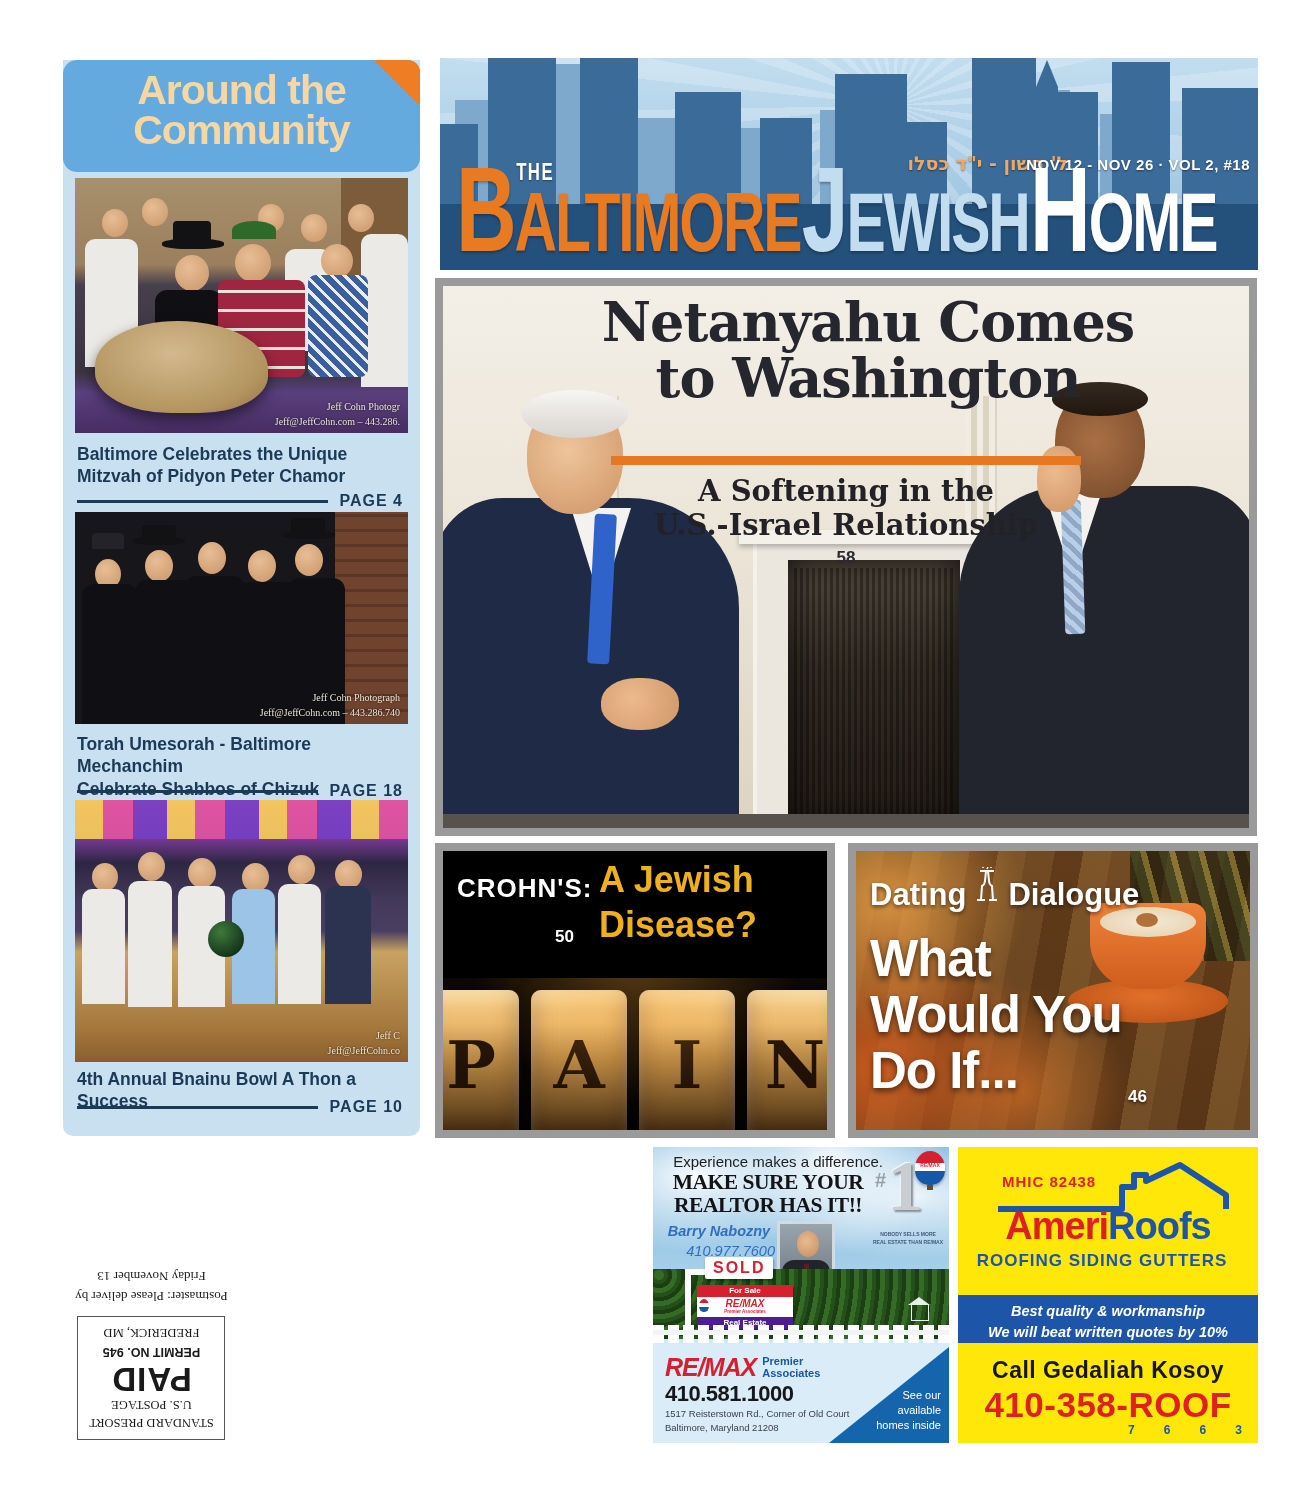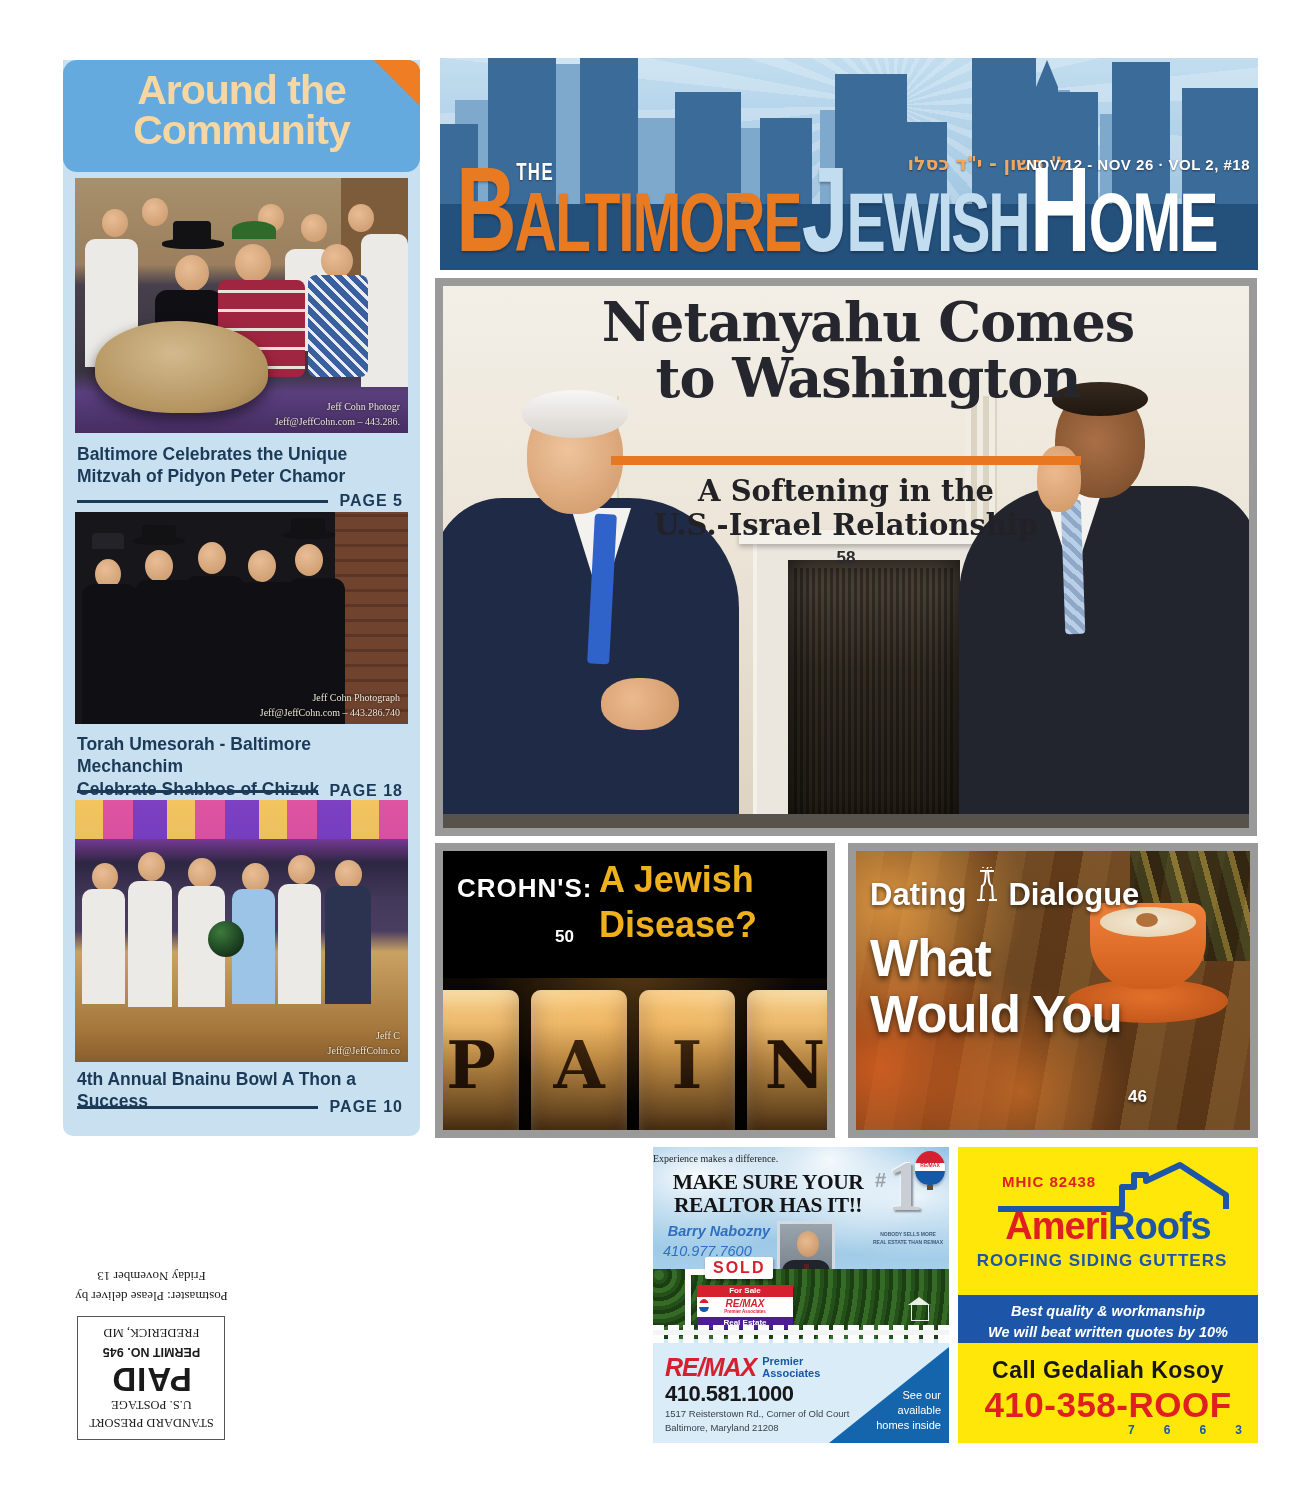--- a/index.html
+++ b/index.html
@@ -114,24 +114,24 @@
       font-weight:700; font-size:31px; color:#fff; text-shadow:0 2px 4px rgba(0,0,0,.55); }
   .dt-title { position:absolute; left:14px; top:80px; z-index:3; font-weight:800; font-size:51px; line-height:1.1; color:#fff; text-shadow:0 3px 6px rgba(0,0,0,.6); letter-spacing:-1px; }
   .dt-page { position:absolute; left:272px; top:236px; z-index:3; font-weight:700; font-size:17px; color:#fff; text-shadow:0 2px 3px rgba(0,0,0,.6); }
 
   
   .remax-ad { position:absolute; left:653px; top:1147px; width:296px; height:296px; overflow:hidden; background:linear-gradient(180deg,#79b5dd 0%,#a5cee9 40%,#d7ebf7 70%); }
   .rx-sky-clouds { position:absolute; inset:0 0 45% 0;
       background:radial-gradient(ellipse at 15% 18%, rgba(255,255,255,.95), transparent 40%),
                  radial-gradient(ellipse at 60% 8%, rgba(255,255,255,.9), transparent 45%),
                  radial-gradient(ellipse at 90% 30%, rgba(255,255,255,.8), transparent 40%); }
-  .rx-tagline { position:absolute; left:0; width:230px; top:6px; text-align:left; font-family:Liberation Serif, serif; font-size:10px; color:#1d1d1f; }
+  .rx-tagline { position:absolute; left:0; width:230px; top:6px; text-align:right; font-family:Liberation Sans, sans-serif; font-size:15px; color:#1d1d1f; }
   .rx-headline { position:absolute; left:0; width:230px; top:24px; text-align:center; font-family:"Liberation Serif", serif; font-weight:700; font-size:21.5px; line-height:1.05; color:#141416; letter-spacing:-.5px; }
   .rx-agent { position:absolute; left:10px; width:112px; top:76px; text-align:center; font-style:italic; font-weight:700; font-size:14.5px; color:#2f6fc1; }
-  .rx-agent-phone { position:absolute; left:10px; width:112px; top:96px; text-align:left; font-style:italic; font-size:14.5px; color:#2f6fc1; }
+  .rx-agent-phone { position:absolute; left:10px; width:112px; top:96px; text-align:right; font-style:italic; font-size:14.5px; color:#2f6fc1; }
   .rx-portrait { position:absolute; left:124px; top:74px; width:58px; height:68px; border:3px solid #d3dae2; background:linear-gradient(180deg,#9aa4ad,#6f7a84); }
   .rx-portrait .p-head { position:absolute; left:17px; top:7px; width:22px; height:26px; border-radius:50%; background:radial-gradient(circle at 42% 40%,#e9bb92,#c18d5e); }
   .rx-portrait .p-suit { position:absolute; left:2px; bottom:0; width:48px; height:26px; background:#22242c; border-radius:12px 12px 0 0; }
   .rx-portrait .p-tie { position:absolute; left:24px; bottom:0; width:5px; height:22px; background:#5a1e22; }
   .rx-one { position:absolute; left:222px; top:4px; width:70px; height:78px; }
   .rx-one .hash { position:absolute; left:0; top:18px; font-weight:800; font-size:20px; color:#9aa0a8; }
   .rx-one .one { position:absolute; left:12px; top:-6px; font-family:"Liberation Serif", serif; font-weight:700; font-size:72px; color:#c9ced4; text-shadow:2px 2px 2px #878d95, -1px -1px 0 #f4f6f8; }
   .rx-balloon { position:absolute; right:0; top:0; width:30px; height:34px; border-radius:50% 50% 44% 44%;
       background:linear-gradient(180deg,#d5202f 0 34%, #ffffff 34% 58%, #1558a7 58% 100%); box-shadow:0 2px 3px rgba(0,0,0,.3); }
   .rx-balloon .bl-label { position:absolute; left:0; right:0; top:11px; text-align:center; font-size:5px; font-weight:700; color:#d5202f; }
@@ -224,21 +224,21 @@
         <div>Jeff Cohn Photogr</div>
         <div>Jeff@JeffCohn.com – 443.286.</div>
       </div>
     </div>
     <div class="caption" style="top:383px">
       <div>Baltimore Celebrates the Unique</div>
       <div>Mitzvah of Pidyon Peter Chamor</div>
     </div>
     <div class="pg-row" style="top:432px">
       <div class="pg-rule"></div>
-      <div class="pg-label">PAGE 5</div>
+      <div class="pg-label">PAGE 4</div>
     </div>
 
     <div class="photo ph2">
       <div class="head" style="left:6%;top:22%;width:26px;height:30px"></div>
       <div class="hat" style="left:5%;top:10%;width:32px;height:16px;background:#25232a"></div>
       <div class="head" style="left:21%;top:18%;width:28px;height:32px"></div>
       <div class="hat" style="left:20%;top:6%;width:34px;height:17px"></div>
       <div class="brim" style="left:17.5%;top:12%;width:52px;height:8px"></div>
       <div class="head" style="left:37%;top:14%;width:28px;height:32px"></div>
       <div class="head" style="left:52%;top:18%;width:28px;height:32px"></div>
@@ -391,20 +391,21 @@
           <path d="M10 4 L16 4 L15 14 Q14.5 18 12 19 L11 33 M7 33 L15 33" stroke="#fff" stroke-width="2" fill="none"></path>
           <path d="M24 4 L18 4 L19 14 Q19.5 18 22 19 L23 33 M19 33 L27 33" stroke="#fff" stroke-width="2" fill="none"></path>
           <path d="M13 1 L13 -1 M17 2 L18 0 M21 1 L21 -1" stroke="#fff" stroke-width="1.5"></path>
         </svg>
       </span>
       <span>Dialogue</span>
     </div>
     <div class="dt-title">
       <div>What</div>
       <div>Would You</div>
+      <div>Do If...</div>
     </div>
     <div class="dt-page">46</div>
   </div>
 
   <div class="remax-ad">
     <div class="rx-sky-clouds"></div>
     <div class="rx-tagline">Experience makes a difference.</div>
     <div class="rx-headline">
       <div>MAKE SURE YOUR</div>
       <div>REALTOR HAS IT!!</div>

